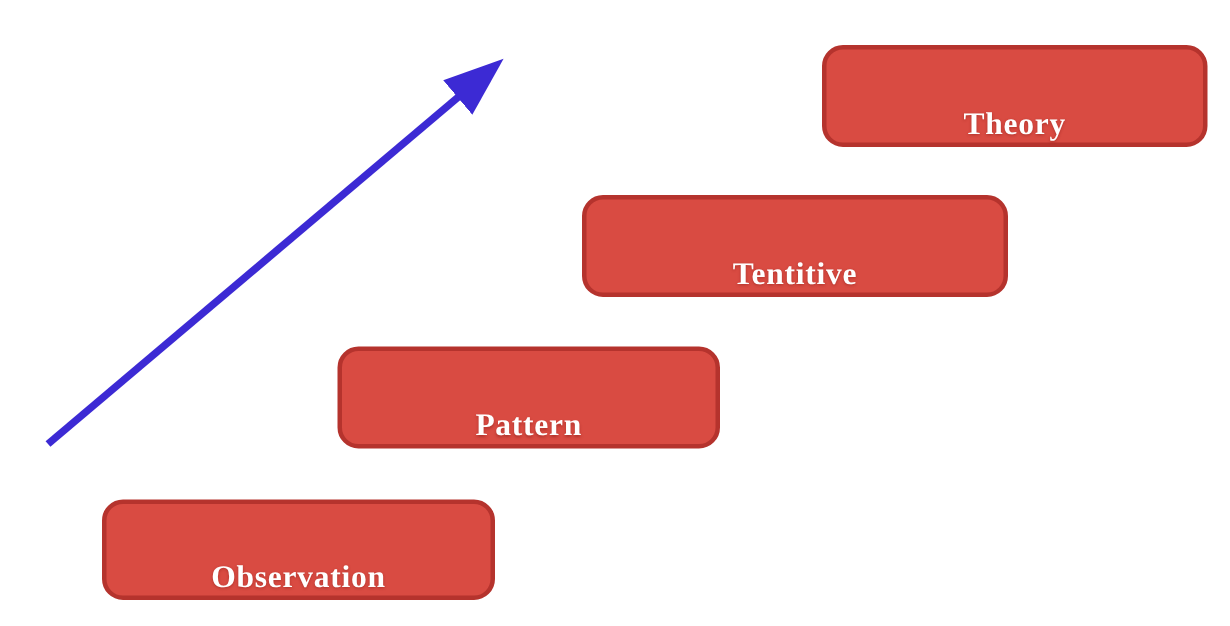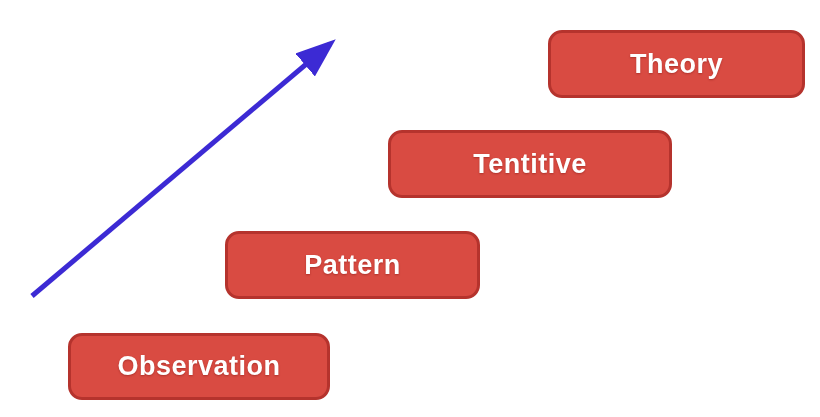--- a/index.html
+++ b/index.html
@@ -27,30 +27,31 @@
     top: 0;
     width: 820px;
     height: 417px;
     pointer-events: none;
   }
   .arrow-svg line { stroke: var(--arrow); }
   .arrow-svg .arrowhead { fill: var(--arrow); }
   .step-box {
     position: absolute;
     display: flex;
-    align-items: center;
+    align-items: flex-end;
     justify-content: center;
     background: var(--box-fill);
     border: 3px solid var(--box-border);
     border-radius: 14px;
     color: var(--box-text);
     font-weight: bold;
-    font-size: 27px;
+    font-size: 21px;
     letter-spacing: 0.5px;
     text-shadow: 0 1px 2px rgba(120, 20, 15, 0.45);
+    font-family: Liberation Serif, serif;
   }
   .box-observation { left: 68px;  top: 333px; width: 262px; height: 67px; }
   .box-pattern     { left: 225px; top: 231px; width: 255px; height: 68px; }
   .box-tentitive   { left: 388px; top: 130px; width: 284px; height: 68px; }
   .box-theory      { left: 548px; top: 30px;  width: 257px; height: 68px; }
 </style>
 </head>
 <body>
 
 <div class="canvas">

